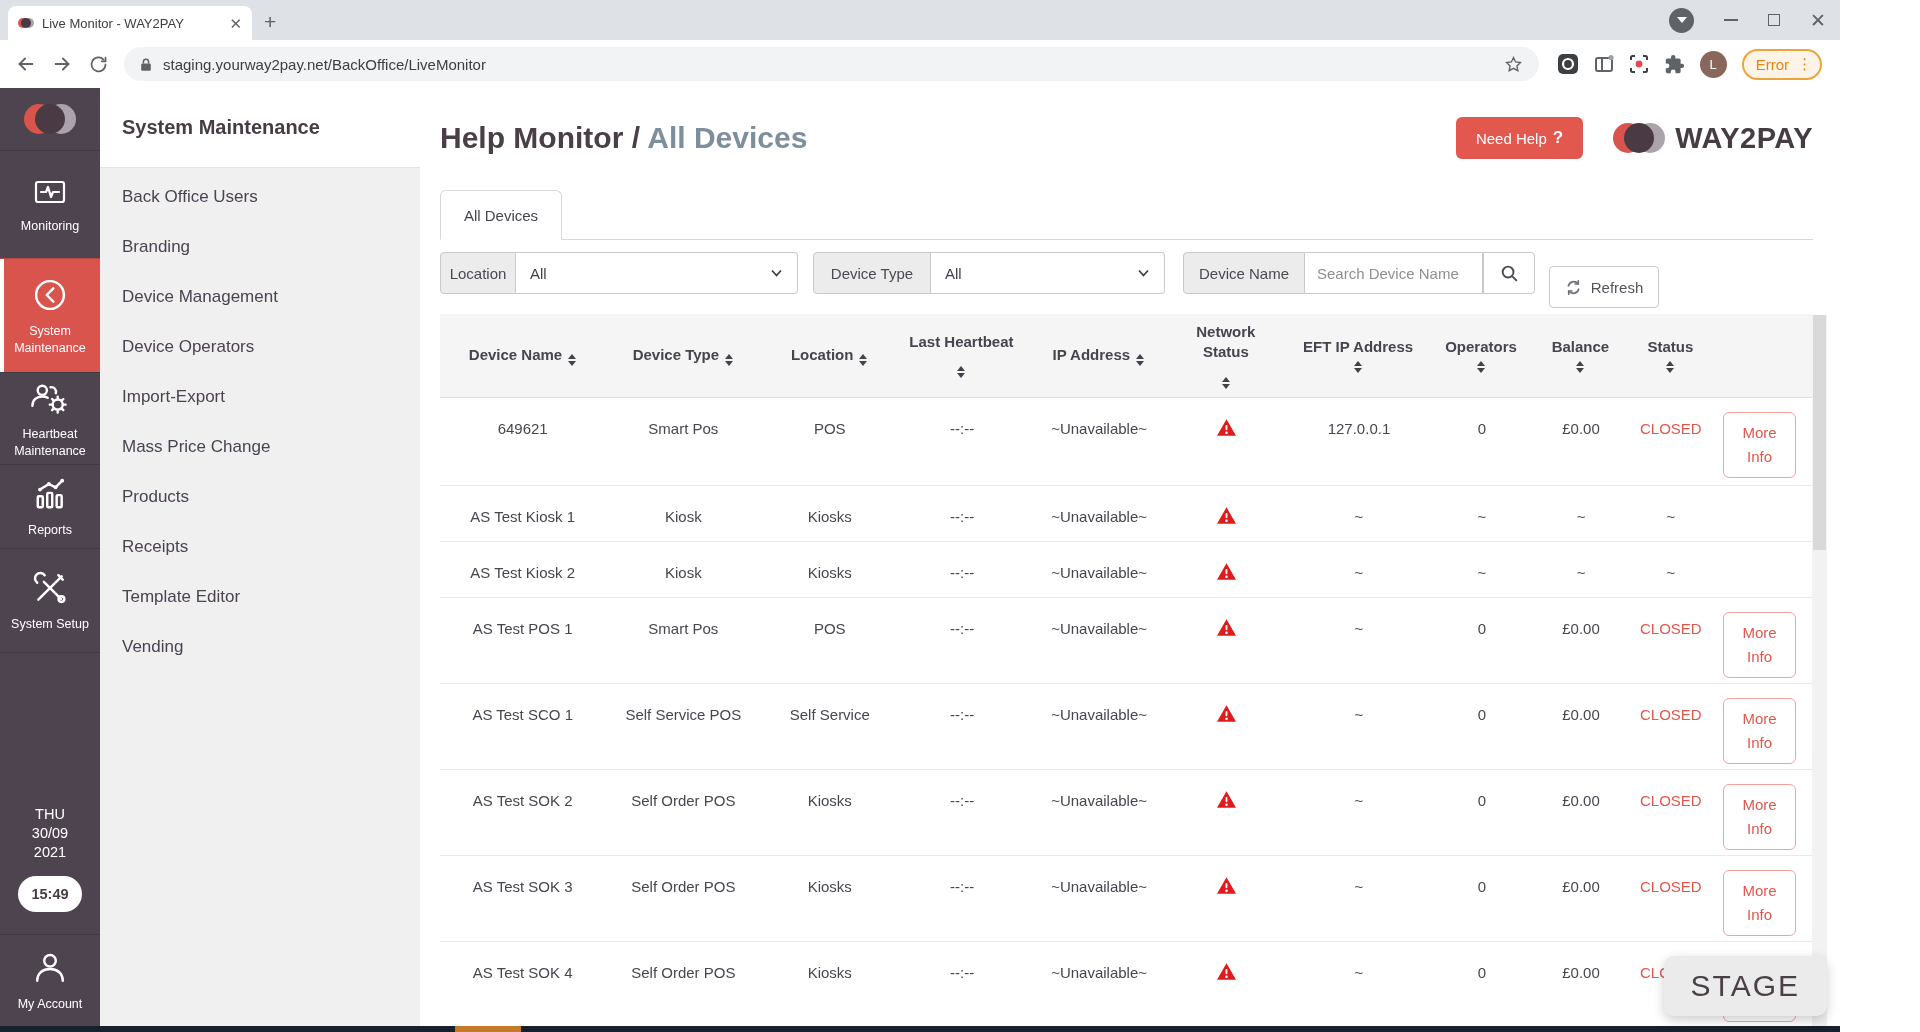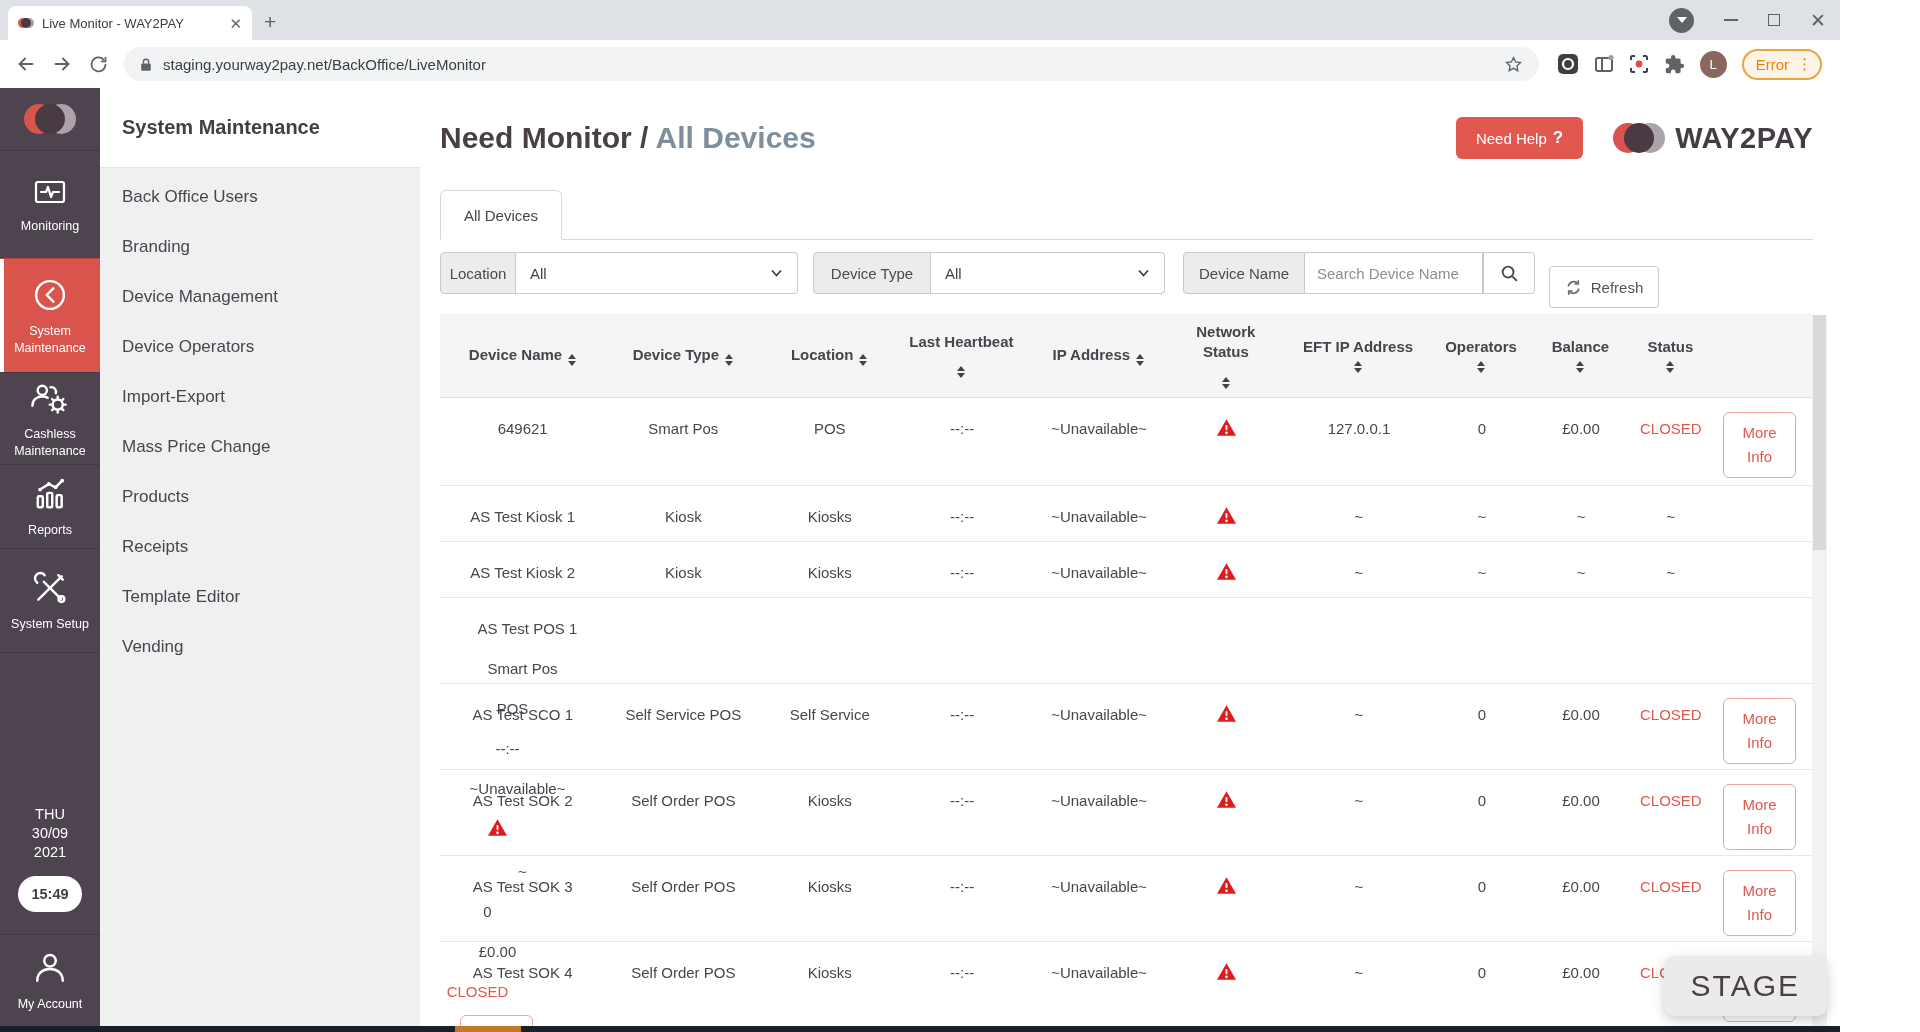--- a/index.html
+++ b/index.html
@@ -245,21 +245,21 @@
           <div class="rail-item" style="height: 92px;">
             <span style="display:flex">
               <svg width="44" height="40" viewBox="0 0 40 36" fill="none" stroke="#fff" stroke-width="2.2" stroke-linecap="round" stroke-linejoin="round">
                 <circle cx="13" cy="11" r="4.2"></circle>
                 <path d="M4 25c0-5.2 4-8.4 9-8.4 1.8 0 3.5.4 4.9 1.2"></path>
                 <path d="M20.5 8.2a4.2 4.2 0 0 1 4.8 5.4"></path>
                 <circle cx="27" cy="24" r="4.6"></circle>
                 <path d="M27 16.8v2.3M27 28.9v2.3M19.8 24h2.3M31.9 24h2.3M21.9 18.9l1.7 1.7M30.4 27.4l1.7 1.7M32.1 18.9l-1.7 1.7M23.6 27.4l-1.7 1.7"></path>
               </svg>
             </span>
-            <span class="rail-label">Cashless Maintenance</span>
+            <span class="rail-label">Heartbeat Maintenance</span>
           </div>
           <div class="rail-item" style="height: 84px;">
             <span style="display:flex">
               <svg width="40" height="40" viewBox="0 0 36 36" fill="none" stroke="#fff" stroke-width="2.2" stroke-linecap="round" stroke-linejoin="round">
                 <rect x="7" y="20" width="4.5" height="10" rx="1"></rect>
                 <rect x="15.5" y="17" width="4.5" height="13" rx="1"></rect>
                 <rect x="24" y="19" width="4.5" height="11" rx="1"></rect>
                 <polyline points="9 14 17 9 23 12 29 6"></polyline>
                 <circle cx="9" cy="14" r="1.7" fill="#fff" stroke="none"></circle>
                 <circle cx="17" cy="9" r="1.7" fill="#fff" stroke="none"></circle>
@@ -314,21 +314,21 @@
           <div class="submenu-item">Products</div>
           <div class="submenu-item">Receipts</div>
           <div class="submenu-item">Template Editor</div>
           <div class="submenu-item">Vending</div>
         </div>
     </div>
 
     <div class="main">
       <div class="main-head">
         <div class="page-title">
-          <span>Need Monitor</span>
+          <span>Help Monitor</span>
           <span>/</span>
           <span class="sub">All Devices</span>
         </div>
         <div class="head-right">
           <button class="need-help">
             <span>Need Help</span>
               <b>?</b>
           </button>
           <div class="brand">
             <span class="circles">
@@ -517,21 +517,21 @@
                   <path d="M12 1.5 23 20.5H1Z" fill="#e01b1b"></path>
                   <rect x="10.9" y="8" width="2.2" height="6.2" rx="1.1" fill="#fff"></rect>
                   <circle cx="12" cy="17.2" r="1.5" fill="#fff"></circle>
                 </svg></div>
               <div class="td" style="width: 165px;">~</div>
               <div class="td" style="width: 95px;">~</div>
               <div class="td" style="width: 115px;">~</div>
               <div class="td" style="width: 75px;">~</div>
               <div class="td" style="width: 113px; padding-top: 0px;"></div>
             </div>
-            <div class="tr" style="height: 86px; flex-direction: column;">
+            <div class="tr" style="height: 86px;">
               <div class="td" style="width: 175px;">AS Test POS 1</div>
               <div class="td" style="width: 165px;">Smart Pos</div>
               <div class="td" style="width: 145px;">POS</div>
               <div class="td" style="width: 135px;">--:--</div>
               <div class="td" style="width: 155px;">~Unavailable~</div>
               <div class="td warn" style="width: 115px;"><svg width="21" height="19" viewBox="0 0 24 22">
                   <path d="M12 1.5 23 20.5H1Z" fill="#e01b1b"></path>
                   <rect x="10.9" y="8" width="2.2" height="6.2" rx="1.1" fill="#fff"></rect>
                   <circle cx="12" cy="17.2" r="1.5" fill="#fff"></circle>
                 </svg></div>

